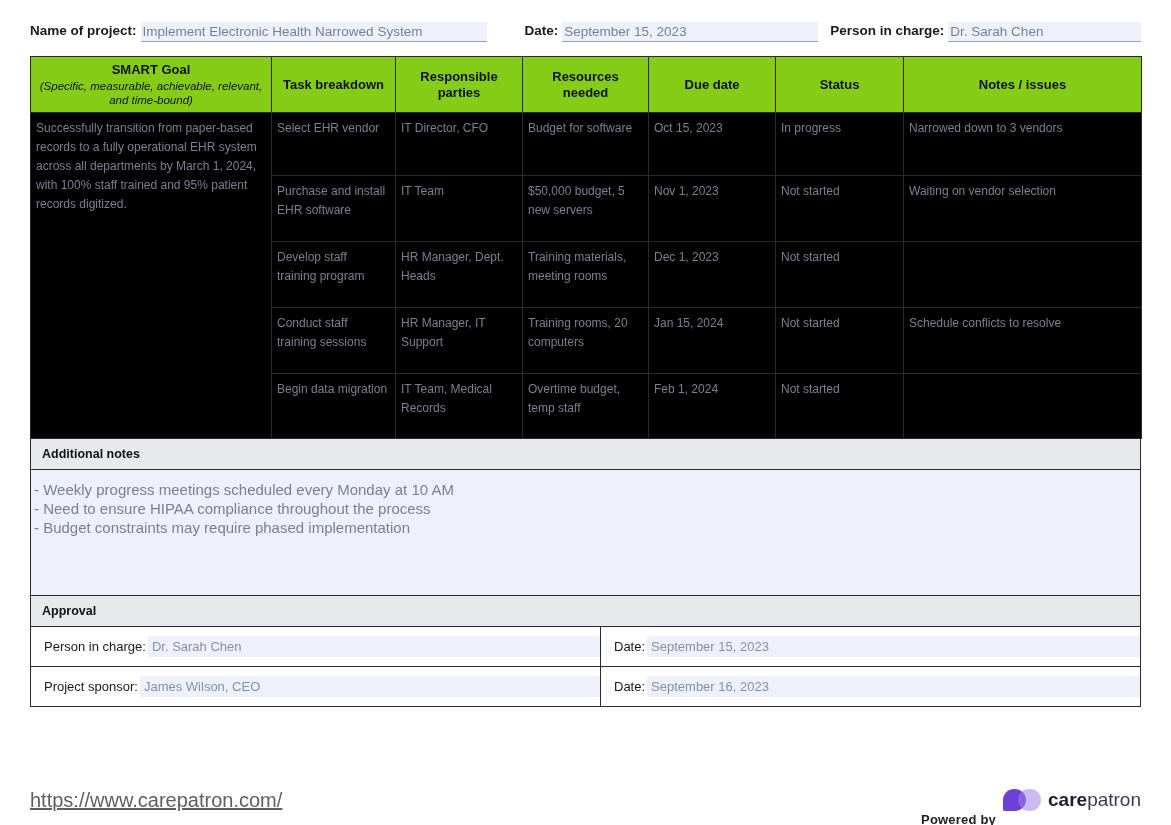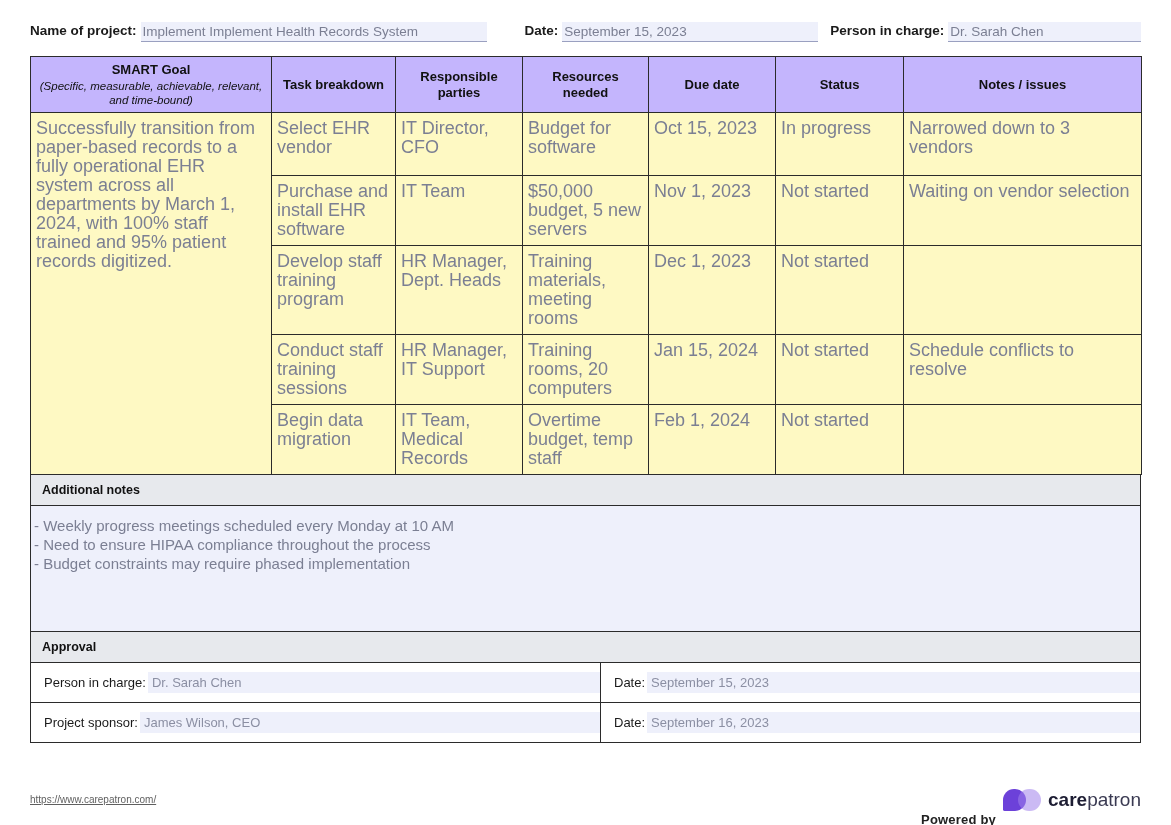--- a/index.html
+++ b/index.html
@@ -74,42 +74,42 @@
     margin-top: 14px;
     table-layout: fixed;
   }
   table.plan th, table.plan td {
     border: 1px solid #2b2b2b;
     vertical-align: top;
     padding: 6px 6px 6px 5px;
     box-sizing: border-box;
   }
   table.plan thead th {
-    background: #c4b5fd;
+    background: #84cc16;
     text-align: center;
     vertical-align: middle;
     font-size: 13px;
     font-weight: bold;
     color: #111;
     line-height: 16px;
     height: 56px;
     padding: 5px 6px;
   }
   .smart-sub {
     display: block;
     font-weight: normal;
     font-style: italic;
     font-size: 11.5px;
     line-height: 14px;
     margin-top: 1px;
   }
   table.plan tbody td {
-    background: #fef9c3;
+    background: #000000;
     color: #7b7f93;
-    font-size: 18px;
+    font-size: 12px;
     line-height: 19px;
   }
   td.goal-cell {
     font-size: 9.5px;
     line-height: 12px;
     padding: 8px 7px;
     color: #7b7f93;
   }
   td.cell-res { padding-left: 8px; }
   td.cell-due { padding-left: 7px; }
@@ -195,21 +195,21 @@
   .footer {
     position: absolute;
     left: 30px;
     right: 30px;
     bottom: 20px;
     display: flex;
     align-items: center;
     justify-content: space-between;
   }
   .site-url {
-    font-size: 10px;
+    font-size: 20px;
     color: #5f5f5f;
     text-decoration: underline;
     line-height: 18px;
   }
   .brand {
     display: flex;
     align-items: center;
     gap: 7px;
   }
   .powered {
@@ -248,21 +248,21 @@
 </style>
 </head>
 <body>
 
 <div class="page">
 
 
   <div class="meta-row">
     <div class="meta-field f-project">
       <span class="meta-label">Name of project:</span>
-      <span class="meta-value">Implement Implement Health Records System</span>
+      <span class="meta-value">Implement Electronic Health Narrowed System</span>
     </div>
     <div class="meta-field f-date">
       <span class="meta-label">Date:</span>
       <span class="meta-value">September 15, 2023</span>
     </div>
     <div class="meta-field f-person">
       <span class="meta-label">Person in charge:</span>
       <span class="meta-value">Dr. Sarah Chen</span>
     </div>
   </div>

